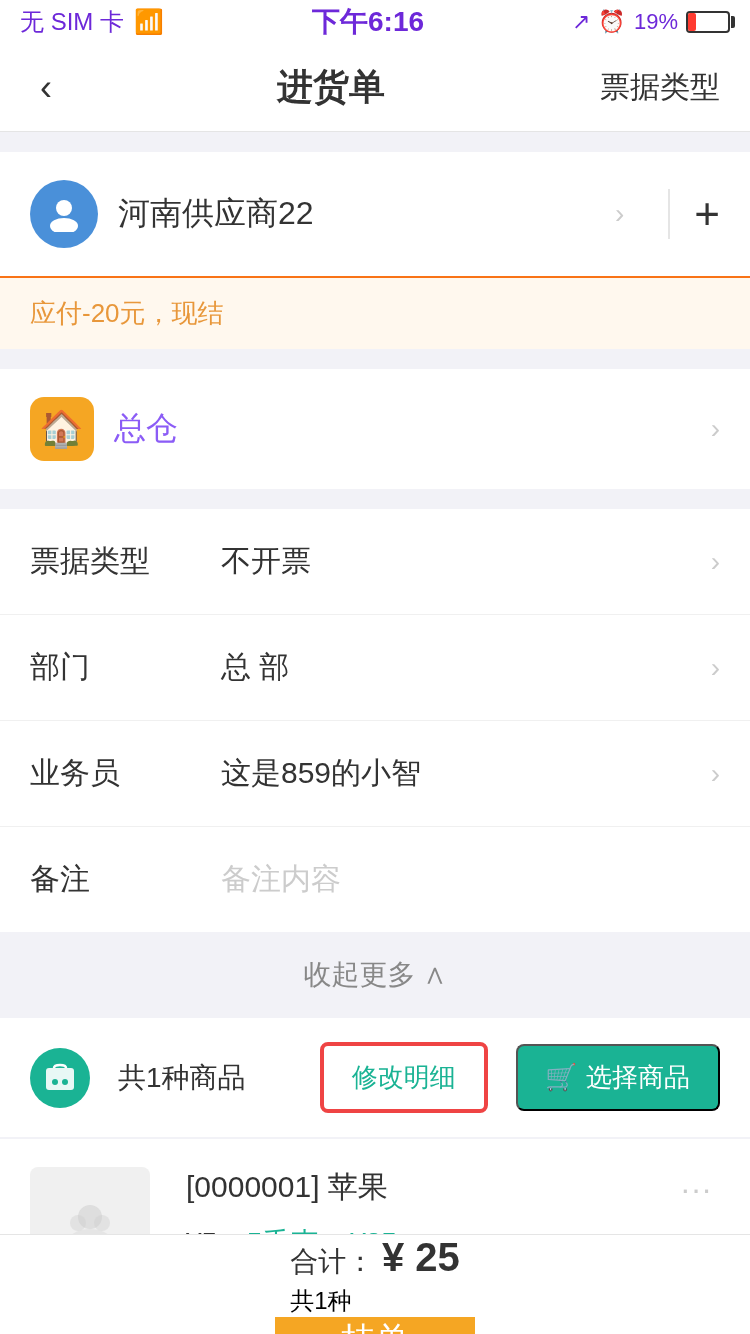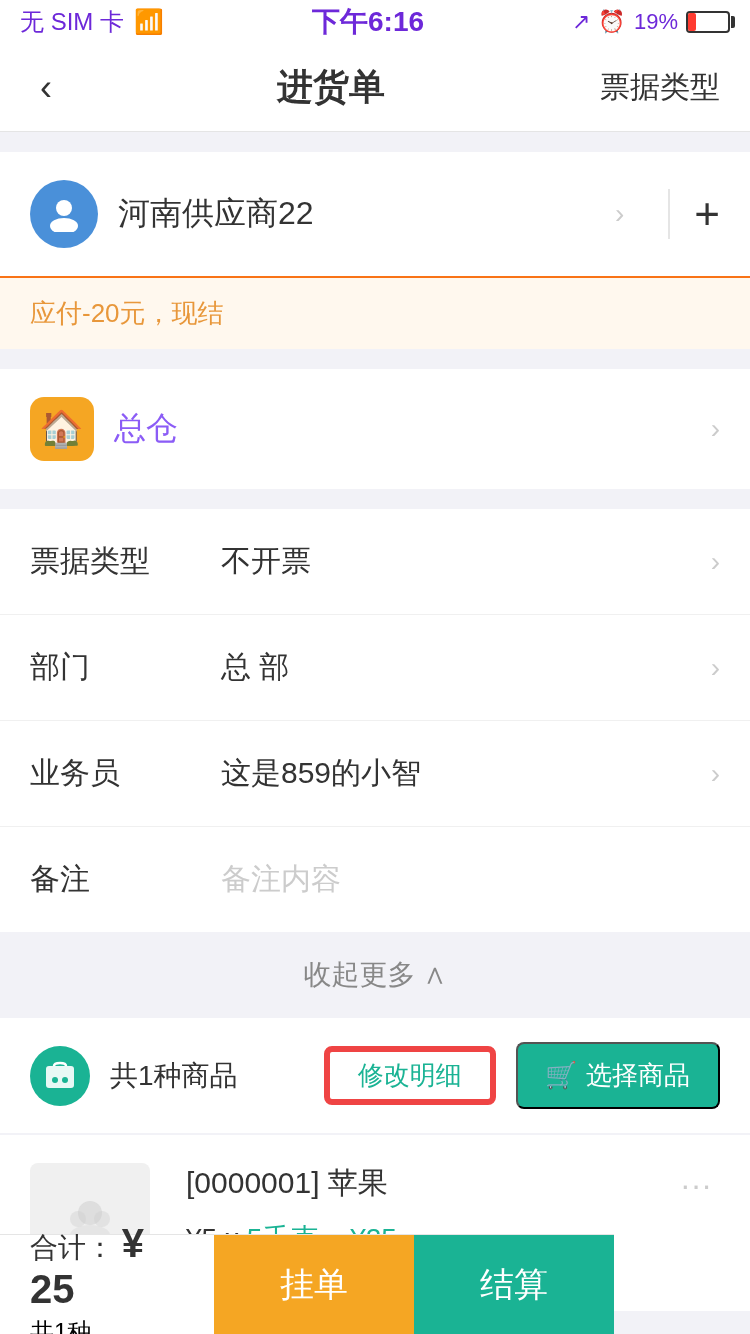--- a/index.html
+++ b/index.html
@@ -163,33 +163,33 @@
       color: #888;
       cursor: pointer;
     }
 
     
     .goods-header {
       background: #fff;
       display: flex;
       align-items: center;
       padding: 24px 30px;
-      gap: 20px;
+      gap: 28px;
     }
     .goods-icon-wrap {
       width: 60px; height: 60px; border-radius: 50%; background: #1ab394;
       display: flex; align-items: center; justify-content: center;
       flex-shrink: 0;
     }
     .goods-count { flex: 1; font-size: 28px; color: #333; }
     .btn-outline {
-      border: 6px solid #ef4444;
+      border: 4px solid #ef4444;
       color: #1ab394;
       background: #fff;
-      padding: 6px 28px;
+      padding: 14px 28px;
       border-radius: 8px;
       font-size: 26px;
       cursor: pointer;
     }
     .btn-solid {
       background: #1ab394;
       color: #fff;
       padding: 14px 28px;
       border-radius: 8px;
       font-size: 26px;
@@ -218,26 +218,27 @@
     .product-price { font-size: 28px; color: #333; }
     .product-price .highlight { color: #1ab394; }
     .product-more {
       color: #ccc; font-size: 32px; cursor: pointer; padding: 4px 8px;
     }
 
     
     .bottom-bar {
       position: fixed;
       bottom: 0;
-      width: 614px;
+      width: 750px;
       height: 100px;
       display: flex;
       align-items: center;
       background: #fff;
       border-top: 1px solid #e5e5e5;
+      flex-direction: column;
     }
     .bottom-total {
       flex: 1;
       padding: 0 30px;
     }
     .bottom-total-label { font-size: 28px; color: #333; }
     .bottom-total-amount { font-size: 40px; font-weight: 600; color: #333; display: inline; }
     .bottom-total-sub { font-size: 24px; color: #000000; margin-top: 4px; }
     .btn-hang {
       width: 200px; height: 100px;

